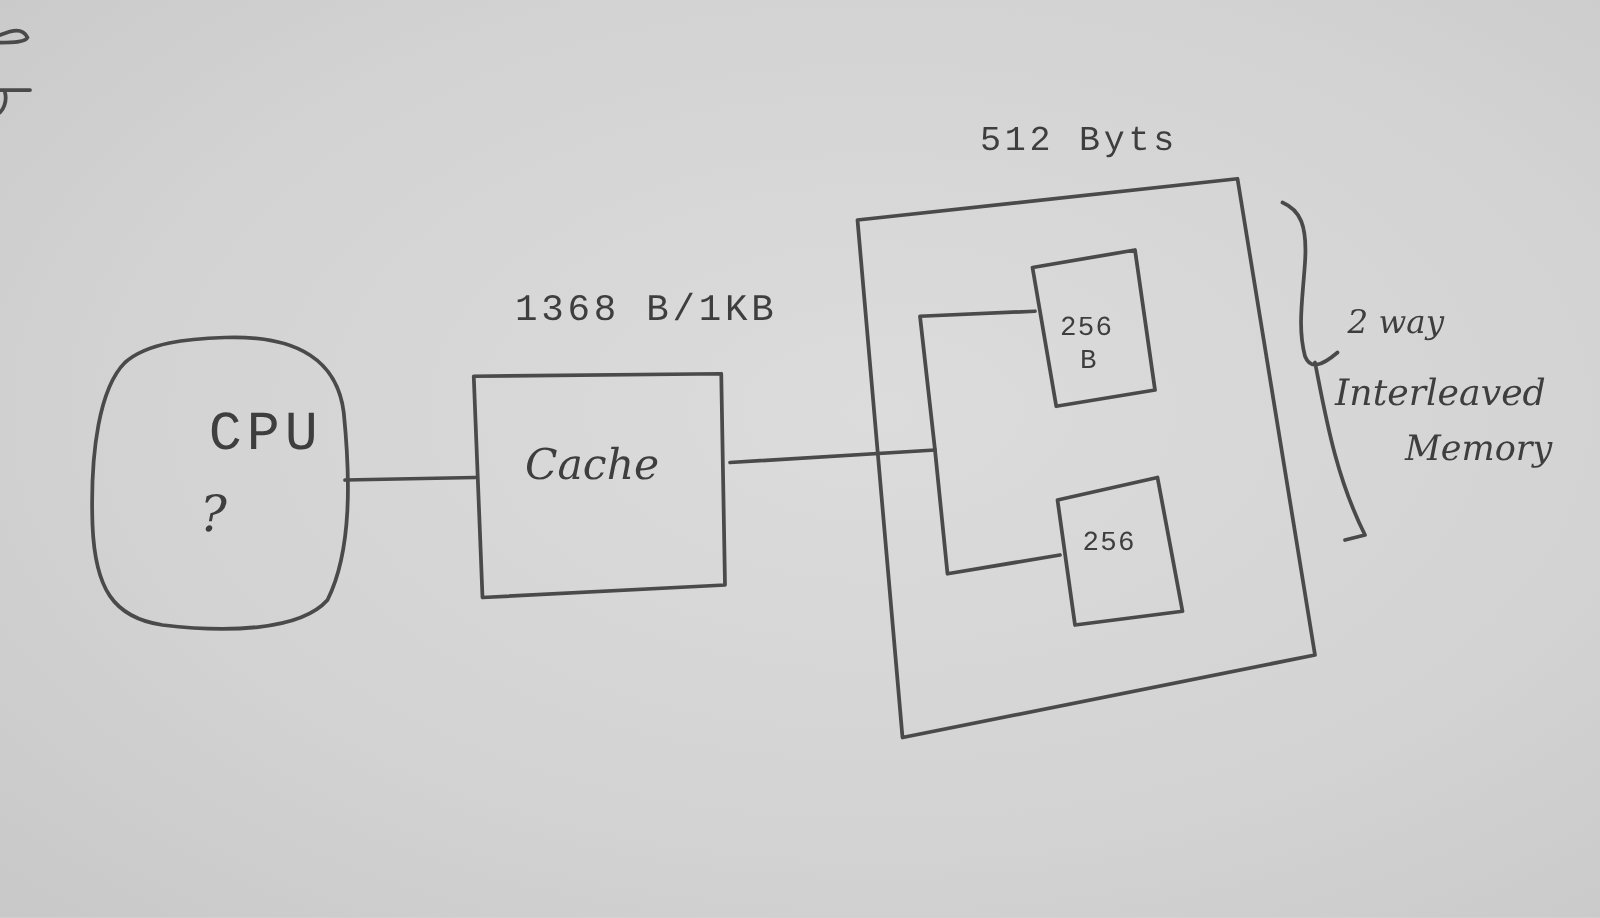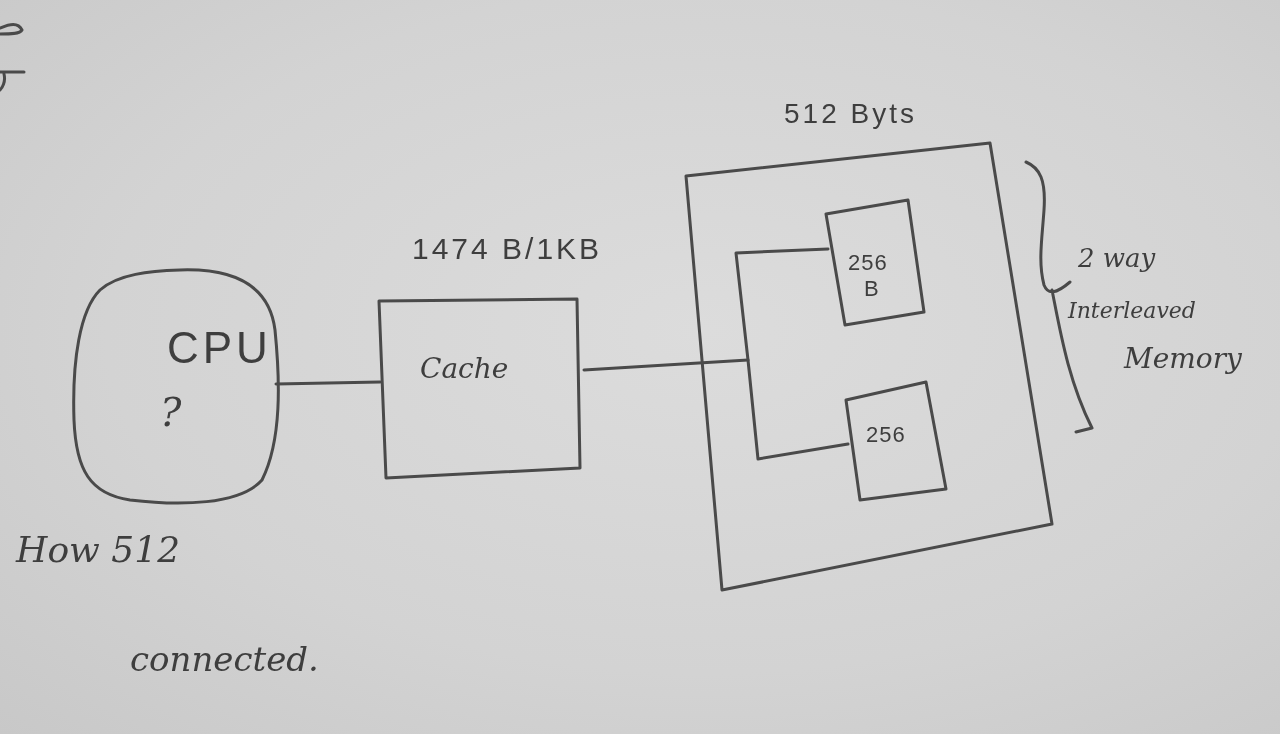--- a/index.html
+++ b/index.html
@@ -12,21 +12,21 @@
       position: relative; width: 1280px; height: 734px;
       background: radial-gradient(ellipse at 55% 45%, #dcdcdc 0%, #d3d3d3 60%, #c8c8c8 100%);
     }
     svg#sketch { position: absolute; left: 0; top: 0; }
     .ink { fill: none; stroke: #4a4a4a; stroke-width: 3; stroke-linecap: round; stroke-linejoin: round; }
     .hand {
       position: absolute; color: #3e3e3e;
       font-family: "DejaVu Serif", serif; font-style: italic;
       white-space: nowrap; line-height: 1;
     }
-    .print { font-family: Liberation Sans, sans-serif; font-style: normal; letter-spacing: 3px; }
+    .print { font-family: Liberation Mono, monospace; font-style: normal; letter-spacing: 3px; }
   </style>
 </head>
 <body>
 
 <div id="paper">
 
   <svg id="sketch" width="1280" height="734" viewBox="0 0 1280 734">
 
     <path class="ink" d="M0 28 C10 24 18 22 22 30 C20 34 10 34 0 34"></path>
     <path class="ink" d="M0 72 L24 72 M4 74 C6 82 2 88 0 90"></path>
@@ -46,29 +46,27 @@
     <path class="ink" d="M826 214 L908 200 L924 312 L845 325 Z"></path>
 
     <path class="ink" d="M846 400 L926 382 L946 489 L860 500 Z"></path>
 
     <path class="ink" d="M1026 162 C1040 168 1046 180 1044 210 C1042 240 1038 262 1044 285 C1048 295 1056 294 1070 282 M1052 290 C1060 330 1068 380 1092 428 L1076 432"></path>
   </svg>
 
   <div class="hand print" style="left:120px; top:326px; font-size:44px; letter-spacing:4px;margin-left:47px;">CPU</div>
   <div class="hand" style="left:160px; top:392px; font-size:40px;">?</div>
 
-  <div class="hand print" style="left:412px; top:234px; font-size:30px;">1474 B/1KB</div>
-  <div class="hand" style="left:420px; top:355px; font-size:28px;">Cache</div>
+  <div class="hand print" style="left:412px; top:234px; font-size:30px;">1368 B/1KB</div>
+  <div class="hand" style="left:420px; top:355px; font-size:34px;">Cache</div>
 
   <div class="hand print" style="left:784px; top:100px; font-size:28px;">512 Byts</div>
 
   <div class="hand print" style="left:848px; top:252px; font-size:22px; letter-spacing:1px;">256</div>
   <div class="hand print" style="left:864px; top:278px; font-size:22px;">B</div>
   <div class="hand print" style="left:866px; top:424px; font-size:22px; letter-spacing:1px;">256</div>
 
   <div class="hand" style="left:1078px; top:245px; font-size:26px;">2 way</div>
-  <div class="hand" style="left:1068px; top:300px; font-size:22px;text-align:right;">Interleaved</div>
+  <div class="hand" style="left:1068px; top:300px; font-size:29px;text-align:right;">Interleaved</div>
   <div class="hand" style="left:1124px; top:345px; font-size:28px;">Memory</div>
 
-  <div class="hand" style="left:16px; top:532px; font-size:36px;">How 512</div>
-  <div class="hand" style="left:130px; top:642px; font-size:34px;">connected.</div>
 
 </div>
 
 </body></html>

